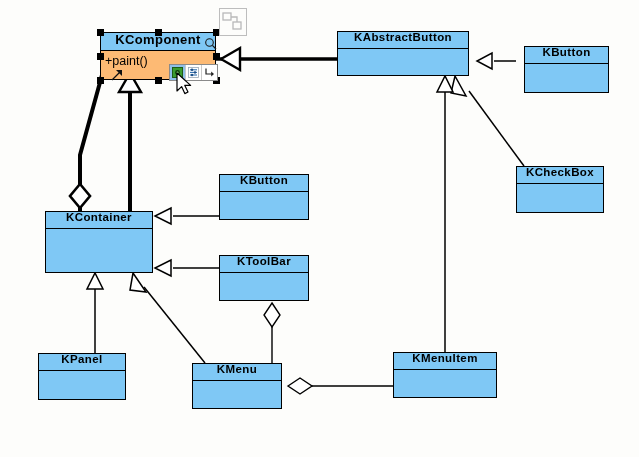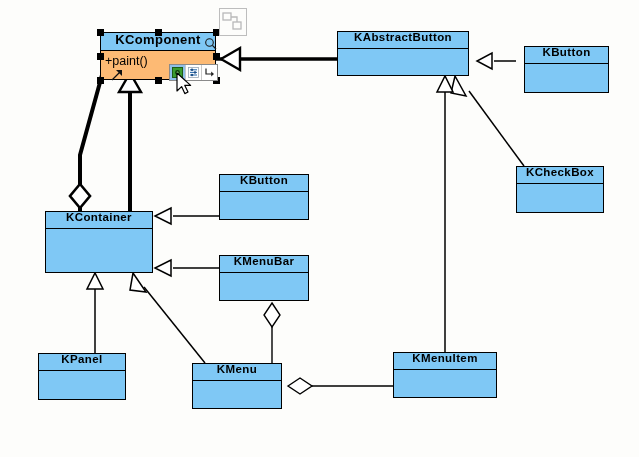--- a/index.html
+++ b/index.html
@@ -217,21 +217,21 @@
     <div class="uml-name">KButton</div>
     <div class="uml-attrs"></div>
   </div>
 
   <div class="uml-class" style="left:45px; top:211px; width:108px; height:62px;justify-content:space-between;">
     <div class="uml-name">KContainer</div>
     <div class="uml-attrs"></div>
   </div>
 
   <div class="uml-class" style="left:219px; top:255px; width:90px; height:46px;">
-    <div class="uml-name">KMenuBar</div>
+    <div class="uml-name">KToolBar</div>
     <div class="uml-attrs"></div>
   </div>
 
   <div class="uml-class" style="left:38px; top:353px; width:88px; height:47px;">
     <div class="uml-name">KPanel</div>
     <div class="uml-attrs"></div>
   </div>
 
   <div class="uml-class" style="left:192px; top:363px; width:90px; height:46px;justify-content:space-between;">
     <div class="uml-name">KMenu</div>

